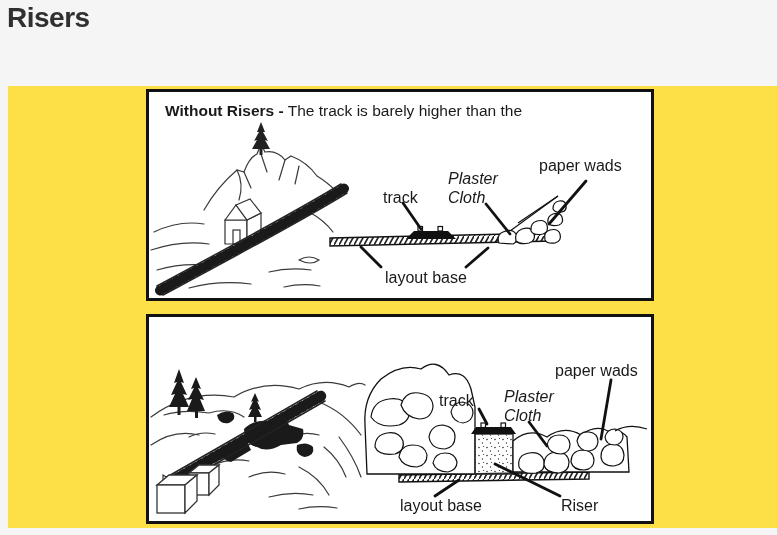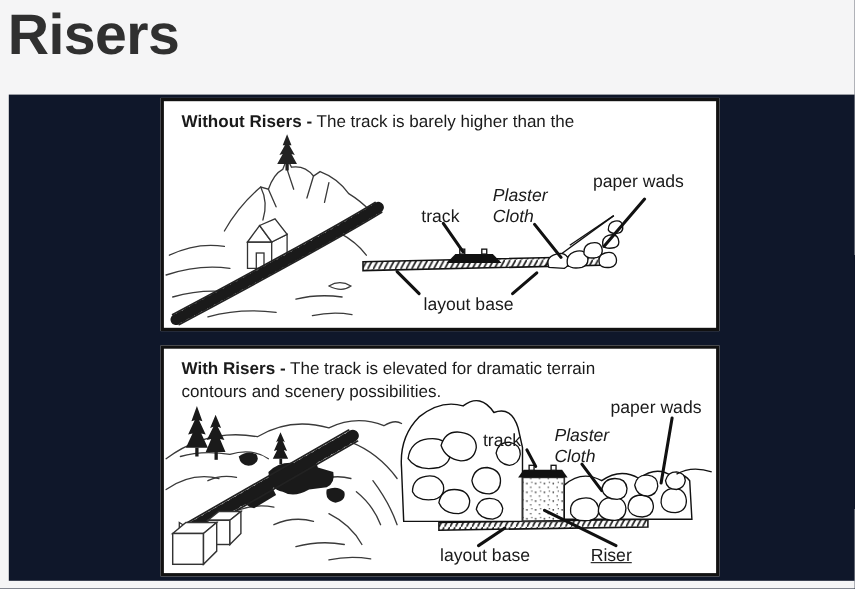--- a/index.html
+++ b/index.html
@@ -1,26 +1,26 @@
 <!DOCTYPE html>
 <html><head>
 <meta charset="utf-8">
 <style>
   * { margin:0; padding:0; box-sizing:border-box; }
   html,body { width:777px; height:535px; overflow:hidden; }
   body { background:#f5f5f6; font-family:"Liberation Sans", sans-serif; position:relative; }
 
   .page-title{
     position:absolute; left:7px; top:2px;
-    font-size:52px; font-weight:700; color:#303030; letter-spacing:-0.5px;
+    font-size:28px; font-weight:700; color:#303030; letter-spacing:-0.5px;
   }
 
   .panel{
     position:absolute; left:8px; top:86px; width:769px; height:442px;
-    background:#0f172a;
+    background:#fde047;
   }
 
   .diagram-box{
     position:absolute; left:138px; width:508px;
     background:#ffffff; border:3px solid #111;
   }
   #box1{ top:3px;  height:212px; }
   #box2{ top:228px; height:210px; }
 
   .caption{
@@ -117,24 +117,20 @@
       </g>
     </svg>
 
     <span class="lbl" style="left:234px; top:96px;">track</span>
     <span class="lbl wrap" style="left:299px; top:77px;">Plaster Cloth</span>
     <span class="lbl" style="left:390px; top:64px;">paper wads</span>
     <span class="lbl" style="left:236px; top:176px;">layout base</span>
   </section>
 
   <section class="diagram-box" id="box2">
-    <div class="caption">
-      <b>With Risers -</b><span> The track is elevated for dramatic terrain</span><br>
-      <span>contours and scenery possibilities.</span>
-    </div>
 
     <svg class="art" viewBox="0 0 502 204">
       <defs>
         <pattern id="hatchB" width="5" height="9" patternUnits="userSpaceOnUse">
           <line x1="0" y1="9" x2="5" y2="0" stroke="#222" stroke-width="1.6"></line>
         </pattern>
         <pattern id="stipB" width="8" height="8" patternUnits="userSpaceOnUse">
           <circle cx="2" cy="2.5" r="0.8" fill="#333"></circle>
           <circle cx="5.5" cy="6" r="0.7" fill="#333"></circle>
           <circle cx="6.5" cy="1.5" r="0.6" fill="#333"></circle>
@@ -224,16 +220,16 @@
         <line x1="462" y1="63" x2="452" y2="122"></line>
         <line x1="310" y1="163" x2="286" y2="179"></line>
         <line x1="346" y1="147" x2="411" y2="179"></line>
       </g>
     </svg>
 
     <span class="lbl" style="left:290px; top:74px;">track</span>
     <span class="lbl wrap" style="left:355px; top:70px;">Plaster Cloth</span>
     <span class="lbl" style="left:406px; top:44px;">paper wads</span>
     <span class="lbl" style="left:251px; top:179px;">layout base</span>
-    <span class="lbl" style="left:388px; top:179px;text-decoration:underline;">Riser</span>
+    <span class="lbl" style="left:412px; top:179px;">Riser</span>
   </section>
 
 </div>
 
 </body></html>

